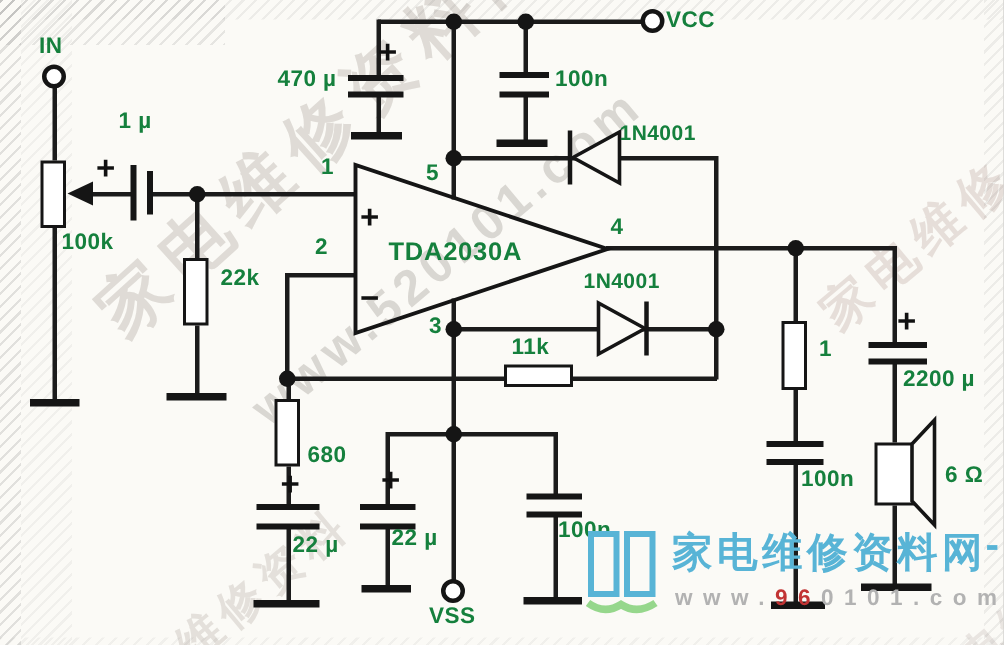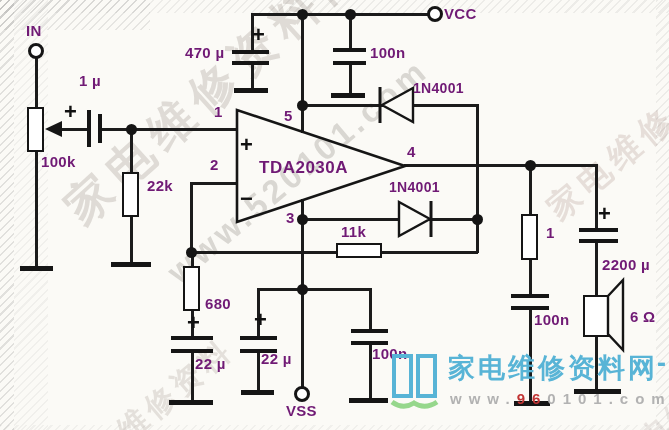--- a/index.html
+++ b/index.html
@@ -13,21 +13,21 @@
   .wv{position:absolute;width:2.5px;background:#1b1b1b;}
   .dot{position:absolute;width:11px;height:11px;border-radius:50%;background:#151515;}
   .term{position:absolute;width:10px;height:10px;border:3px solid #151515;border-radius:50%;background:#fff;}
   .gnd{position:absolute;height:4.5px;background:#151515;}
   .resv{position:absolute;width:13px;height:41px;border:2.5px solid #151515;background:#fff;}
   .resh{position:absolute;width:42px;height:11px;border:2.5px solid #151515;background:#fff;}
   .plate{position:absolute;height:3.5px;background:#151515;}
   .platev{position:absolute;width:3.5px;background:#151515;}
   .spkbox{position:absolute;left:583px;top:295px;width:23px;height:38px;border:2.5px solid #151515;background:#fff;}
   
-  .lbl{position:absolute;color:#701a75;font-size:15px;font-weight:600;letter-spacing:.3px;white-space:nowrap;}
+  .lbl{position:absolute;color:#15803d;font-size:15px;font-weight:600;letter-spacing:.3px;white-space:nowrap;}
   .pin{font-size:15px;font-weight:700;}
   .plus{position:absolute;color:#111;font-size:22px;font-weight:700;line-height:1;}
   .wm-diag{position:absolute;white-space:nowrap;font-weight:700;transform-origin:left top;pointer-events:none;}
   .brandbox{position:absolute;}
   .brand-text{position:absolute;font-size:27px;font-weight:700;letter-spacing:3px;white-space:nowrap;}
   .urlline{position:absolute;font-size:15px;font-weight:700;letter-spacing:7px;white-space:nowrap;}
 </style>
 </head>
 <body>
 
@@ -173,21 +173,21 @@
   <span class="lbl" style="left:41px;top:153px;">100k</span>
   <span class="lbl" style="left:147px;top:177px;">22k</span>
   <span class="lbl" style="left:205px;top:295px;">680</span>
   <span class="lbl" style="left:341px;top:223px;">11k</span>
   <span class="lbl" style="left:546px;top:224px;">1</span>
 
   <span class="lbl" style="left:195px;top:355px;">22 µ</span>
   <span class="lbl" style="left:261px;top:350px;">22 µ</span>
   <span class="lbl" style="left:372px;top:345px;">100n</span>
   <span class="lbl" style="left:534px;top:311px;">100n</span>
-  <span class="lbl" style="left:602px;top:244px;margin-top:12px;">2200 µ</span>
+  <span class="lbl" style="left:602px;top:244px;">2200 µ</span>
   <span class="lbl" style="left:630px;top:308px;">6 Ω</span>
 
   <span class="plus" style="left:252px;top:24px;">+</span>
   <span class="plus" style="left:64px;top:101px;">+</span>
   <span class="plus" style="left:187px;top:312px;">+</span>
   <span class="plus" style="left:254px;top:309px;">+</span>
   <span class="plus" style="left:598px;top:203px;">+</span>
 
   <div class="brandbox" style="left:388px;top:348px;width:281px;height:70px;">
     <svg style="position:absolute;left:2px;top:4px;" width="52" height="62" viewBox="0 0 52 62">

